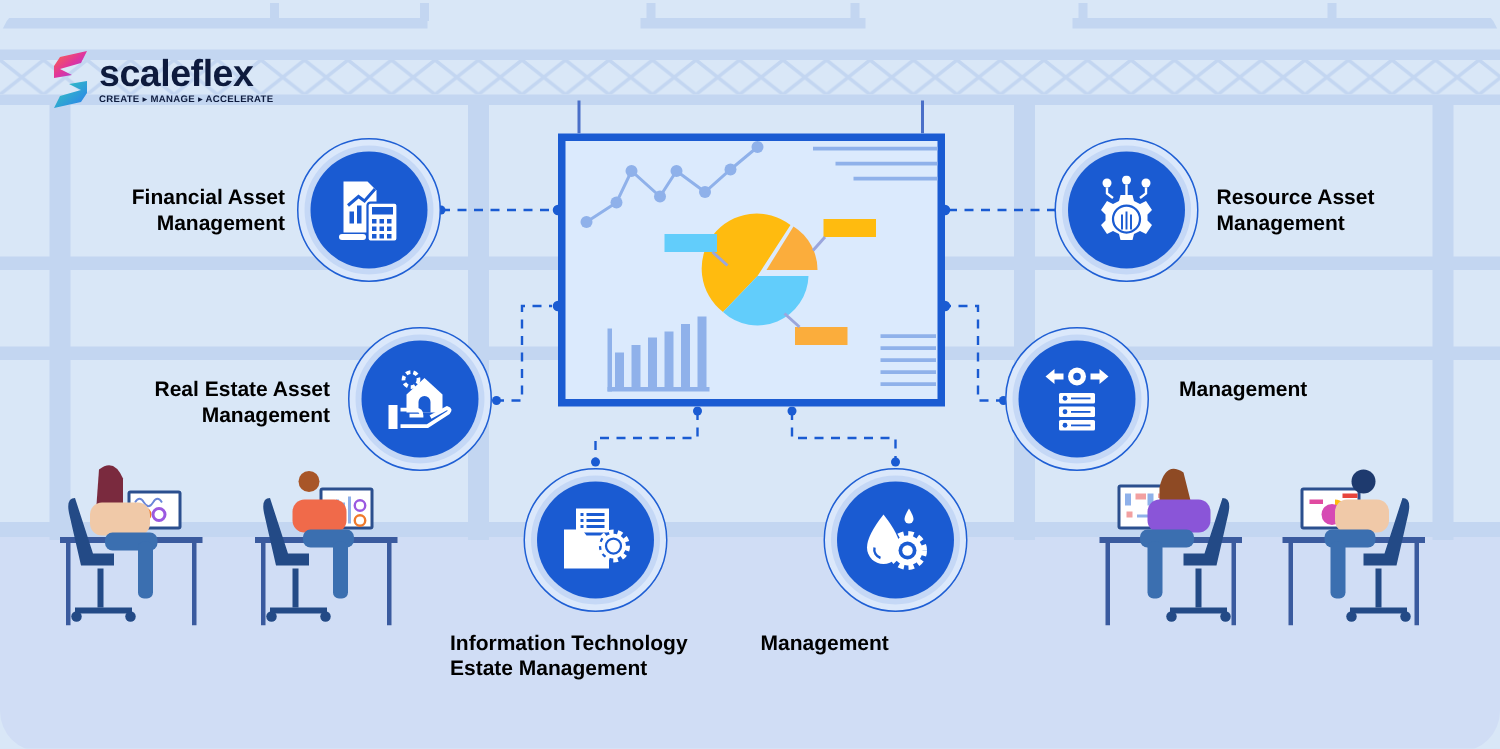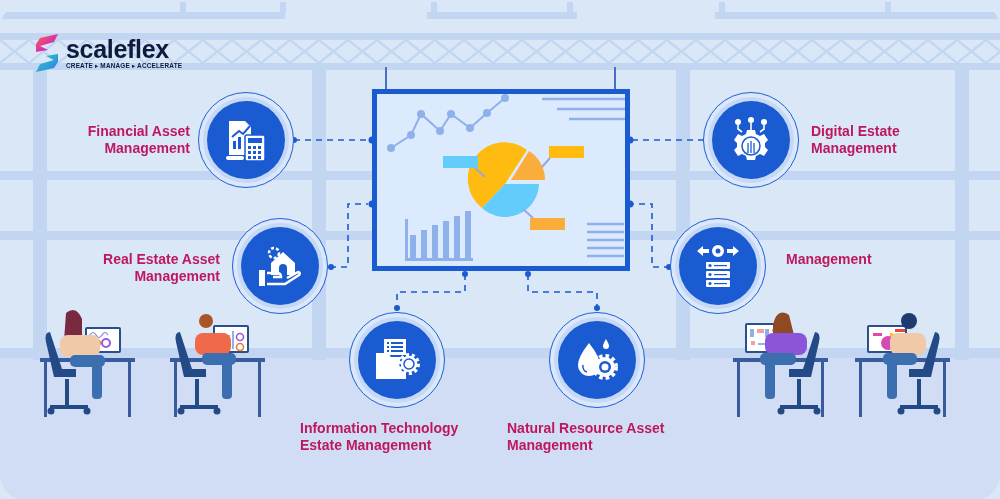--- a/index.html
+++ b/index.html
@@ -6,21 +6,21 @@
   html, body { width: 1000px; height: 499px; overflow: hidden; }
   body { font-family: "Liberation Sans", "DejaVu Sans", sans-serif; background: #d9e7f7; position: relative; }
   .stage { position: absolute; left: 0; top: 2px; width: 1000px; height: 499px; overflow: hidden; background: #d9e7f7; border-radius: 27px; }
   .floor { position: absolute; left: 0; top: 356px; width: 1000px; height: 143px; background: #d0ddf5; }
   .beam { position: absolute; background: #c3d6f1; }
   .abs { position: absolute; }
   .logo { position: absolute; left: 34px; top: 30px; display: flex; align-items: center; }
   .logo-text { margin-left: 6px; }
   .logo-word { font-size: 25px; font-weight: bold; color: #0e1b3d; letter-spacing: -0.3px; line-height: 24px; }
   .logo-tag { font-size: 6.4px; font-weight: bold; color: #0e1b3d; letter-spacing: 0.2px; margin-top: 1px; }
-  .label { position: absolute; font-size: 14px; font-weight: bold; color: #be185d; line-height: 17px; }
+  .label { position: absolute; font-size: 14px; font-weight: bold; color: #000000; line-height: 17px; }
   .label.right { text-align: right; }
   .label.center { }
   .node { position: absolute; width: 96px; height: 96px; border-radius: 50%; }
   .node .halo { position: absolute; inset: 0; border-radius: 50%; border: 1.5px solid #1f5fd4; background: #dbe8fb; }
   .node .core { position: absolute; left: 9px; top: 9px; width: 78px; height: 78px; border-radius: 50%; background: #1a5bd2; box-shadow: 0 0 0 4px #c5d8f6; display: flex; align-items: center; justify-content: center; }
   .board { position: absolute; left: 372px; top: 87px; width: 258px; height: 182px; border: 5px solid #1a5bd2; background: #dbeafd; }
   svg { display: block; }
 </style>
 </head>
 <body>
@@ -211,21 +211,21 @@
         <circle cx="23" cy="29" r="9" fill="none" stroke="#1a5bd2" stroke-width="1.5"></circle>
         <g stroke="#1a5bd2" stroke-width="1.3" fill="none">
           <line x1="20" y1="26" x2="20" y2="36"></line>
             <line x1="23" y1="24" x2="23" y2="36"></line>
             <line x1="26" y1="26" x2="26" y2="36"></line>
         </g>
       </svg>
     </div>
   </div>
   <div class="label" style="left:811px;top:121px;width:140px;">
-    <div>Digital Estate</div>
+    <div>Resource Asset</div>
     <div>Management</div>
   </div>
 
   <div class="label right" style="left:60px;top:249px;width:160px;">
     <div>Real Estate Asset</div>
     <div>Management</div>
   </div>
   <div class="node" style="left:232px;top:216px;">
     <div class="halo"></div>
     <div class="core">
@@ -300,21 +300,20 @@
         <path d="M9 28 a6 6 0 0 0 4 7" fill="none" stroke="#1a5bd2" stroke-width="1.6"></path>
         <path d="M32 2 Q29 7 29 9 a3 3 0 0 0 6 0 Q35 7 32 2 Z" fill="#fff"></path>
         <circle cx="31" cy="30" r="10" fill="#fff"></circle>
         <circle cx="31" cy="30" r="11" fill="none" stroke="#fff" stroke-width="4" stroke-dasharray="3.5 3"></circle>
         <circle cx="31" cy="30" r="6" fill="#1a5bd2"></circle>
         <circle cx="31" cy="30" r="3.5" fill="#fff"></circle>
       </svg>
     </div>
   </div>
   <div class="label center" style="left:507px;top:418px;width:180px;">
-    <div>Natural Resource Asset</div>
     <div>Management</div>
   </div>
 
   <svg class="abs" style="left:30px;top:305px;" width="250" height="110" viewBox="0 0 250 110">
 
     <rect x="10" y="51" width="95" height="4" fill="#3a5a9e"></rect>
     <rect x="14" y="55" width="3" height="55" fill="#3a5a9e"></rect>
     <rect x="98" y="55" width="3" height="55" fill="#3a5a9e"></rect>
     <rect x="55" y="20" width="36" height="26" rx="2" fill="#2b4f8e"></rect>
     <rect x="57" y="22" width="32" height="22" fill="#fff"></rect>

